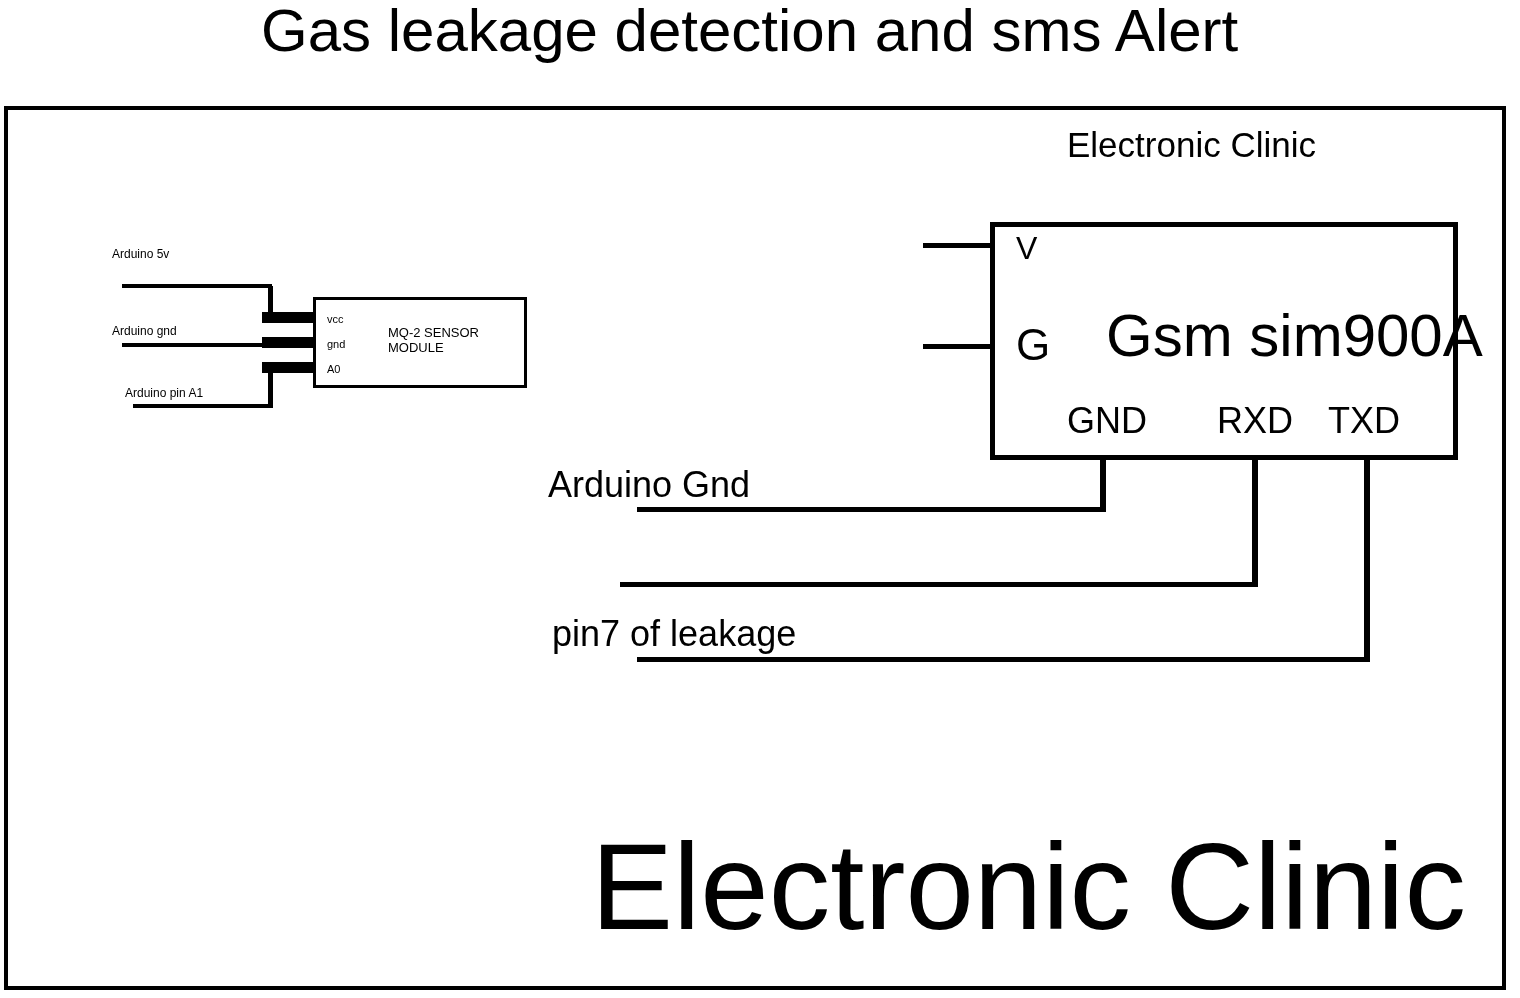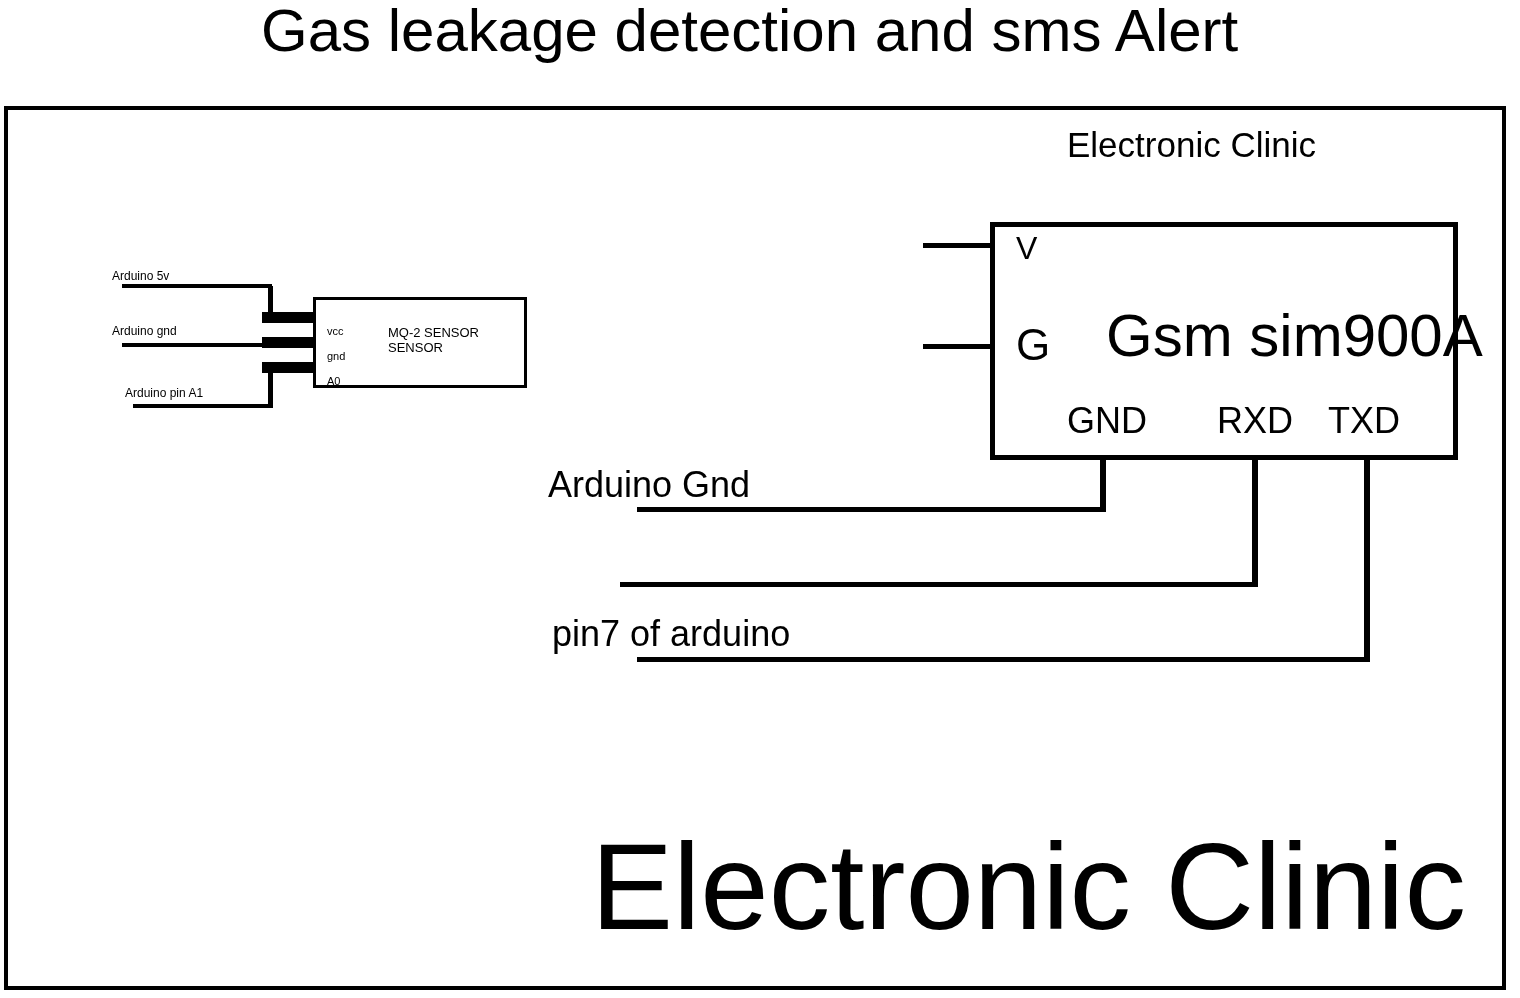--- a/index.html
+++ b/index.html
@@ -9,62 +9,62 @@
     position:relative; width:1520px; height:998px;
     background:var(--paper); overflow:hidden;
     font-family:"Liberation Sans", sans-serif; color:var(--ink);
   }
   .t{ position:absolute; white-space:nowrap; line-height:1; color:var(--ink);
       font-family:"Liberation Sans", sans-serif; }
   .w{ position:absolute; background:var(--ink); }
   .frame{ position:absolute; border:4px solid var(--ink); background:transparent; }
   .box{ position:absolute; border:3px solid var(--ink); background:var(--paper); }
   .box-thick{ position:absolute; border:5px solid var(--ink); background:var(--paper); }
-  .s11{ font-size:11px;margin-top:12px; }
+  .s11{ font-size:11px; }
   .s12{ font-size:12px; }
   .s13{ font-size:13px; line-height:15px; }
   .s32{ font-size:32px; }
   .s35{ font-size:35px; }
   .s36{ font-size:36px; }
   .s44{ font-size:44px; }
   .s46{ font-size:60px; }
   .s60{ font-size:60px; }
   .s123{ font-size:123px; }
 </style>
 </head>
 <body>
 
 <div class="stage">
 
   <div class="t s60" style="left:261px; top:1px;">Gas leakage detection and sms Alert</div>
 
   <div class="frame" style="left:4px; top:106px; width:1502px; height:884px;"></div>
 
-  <div class="t s12" style="left:112px; top:270px;">Arduino 5v</div>
+  <div class="t s12" style="left:112px; top:248px;">Arduino 5v</div>
   <div class="w" style="left:122px; top:284px; width:150px; height:4px;"></div>
   <div class="w" style="left:268px; top:286px; width:5px; height:28px;"></div>
 
   <div class="w" style="left:262px; top:312px; width:53px; height:11px;"></div>
   <div class="w" style="left:262px; top:337px; width:53px; height:11px;"></div>
   <div class="w" style="left:262px; top:362px; width:53px; height:11px;"></div>
 
   <div class="t s12" style="left:112px; top:325px;">Arduino gnd</div>
   <div class="w" style="left:122px; top:343px; width:142px; height:4px;"></div>
 
   <div class="w" style="left:268px; top:373px; width:5px; height:35px;"></div>
   <div class="w" style="left:133px; top:404px; width:140px; height:4px;"></div>
   <div class="t s12" style="left:125px; top:387px;text-align:right;">Arduino pin A1</div>
 
   <div class="box" style="left:313px; top:297px; width:214px; height:91px;"></div>
   <div class="t s11" style="left:327px; top:314px;">vcc</div>
   <div class="t s11" style="left:327px; top:339px;">gnd</div>
   <div class="t s11" style="left:327px; top:364px;">A0</div>
   <div class="t s13" style="left:388px; top:325px;">
     <div>MQ-2 SENSOR</div>
-    <div>SENSOR</div>
+    <div>MODULE</div>
   </div>
 
   <div class="t s35" style="left:1067px; top:127px;">Electronic Clinic</div>
 
   <div class="w" style="left:923px; top:243px; width:67px; height:5px;"></div>
   <div class="w" style="left:923px; top:344px; width:67px; height:5px;"></div>
 
   <div class="box-thick" style="left:990px; top:222px; width:468px; height:238px;"></div>
   <div class="t s32" style="left:1016px; top:232px;">V</div>
   <div class="t s44" style="left:1016px; top:323px;">G</div>
@@ -75,17 +75,17 @@
 
   <div class="w" style="left:1100px; top:458px; width:6px; height:54px;"></div>
   <div class="w" style="left:637px; top:507px; width:469px; height:5px;"></div>
   <div class="t s36" style="left:548px; top:467px;">Arduino Gnd</div>
 
   <div class="w" style="left:1252px; top:458px; width:6px; height:129px;"></div>
   <div class="w" style="left:620px; top:582px; width:638px; height:5px;"></div>
 
   <div class="w" style="left:1364px; top:458px; width:6px; height:204px;"></div>
   <div class="w" style="left:637px; top:657px; width:733px; height:5px;"></div>
-  <div class="t s36" style="left:552px; top:616px;">pin7 of arduino</div>
+  <div class="t s36" style="left:552px; top:616px;">pin7 of leakage</div>
 
   <div class="t s123" style="left:591px; top:825px;">Electronic Clinic</div>
 
 </div>
 
 </body></html>

